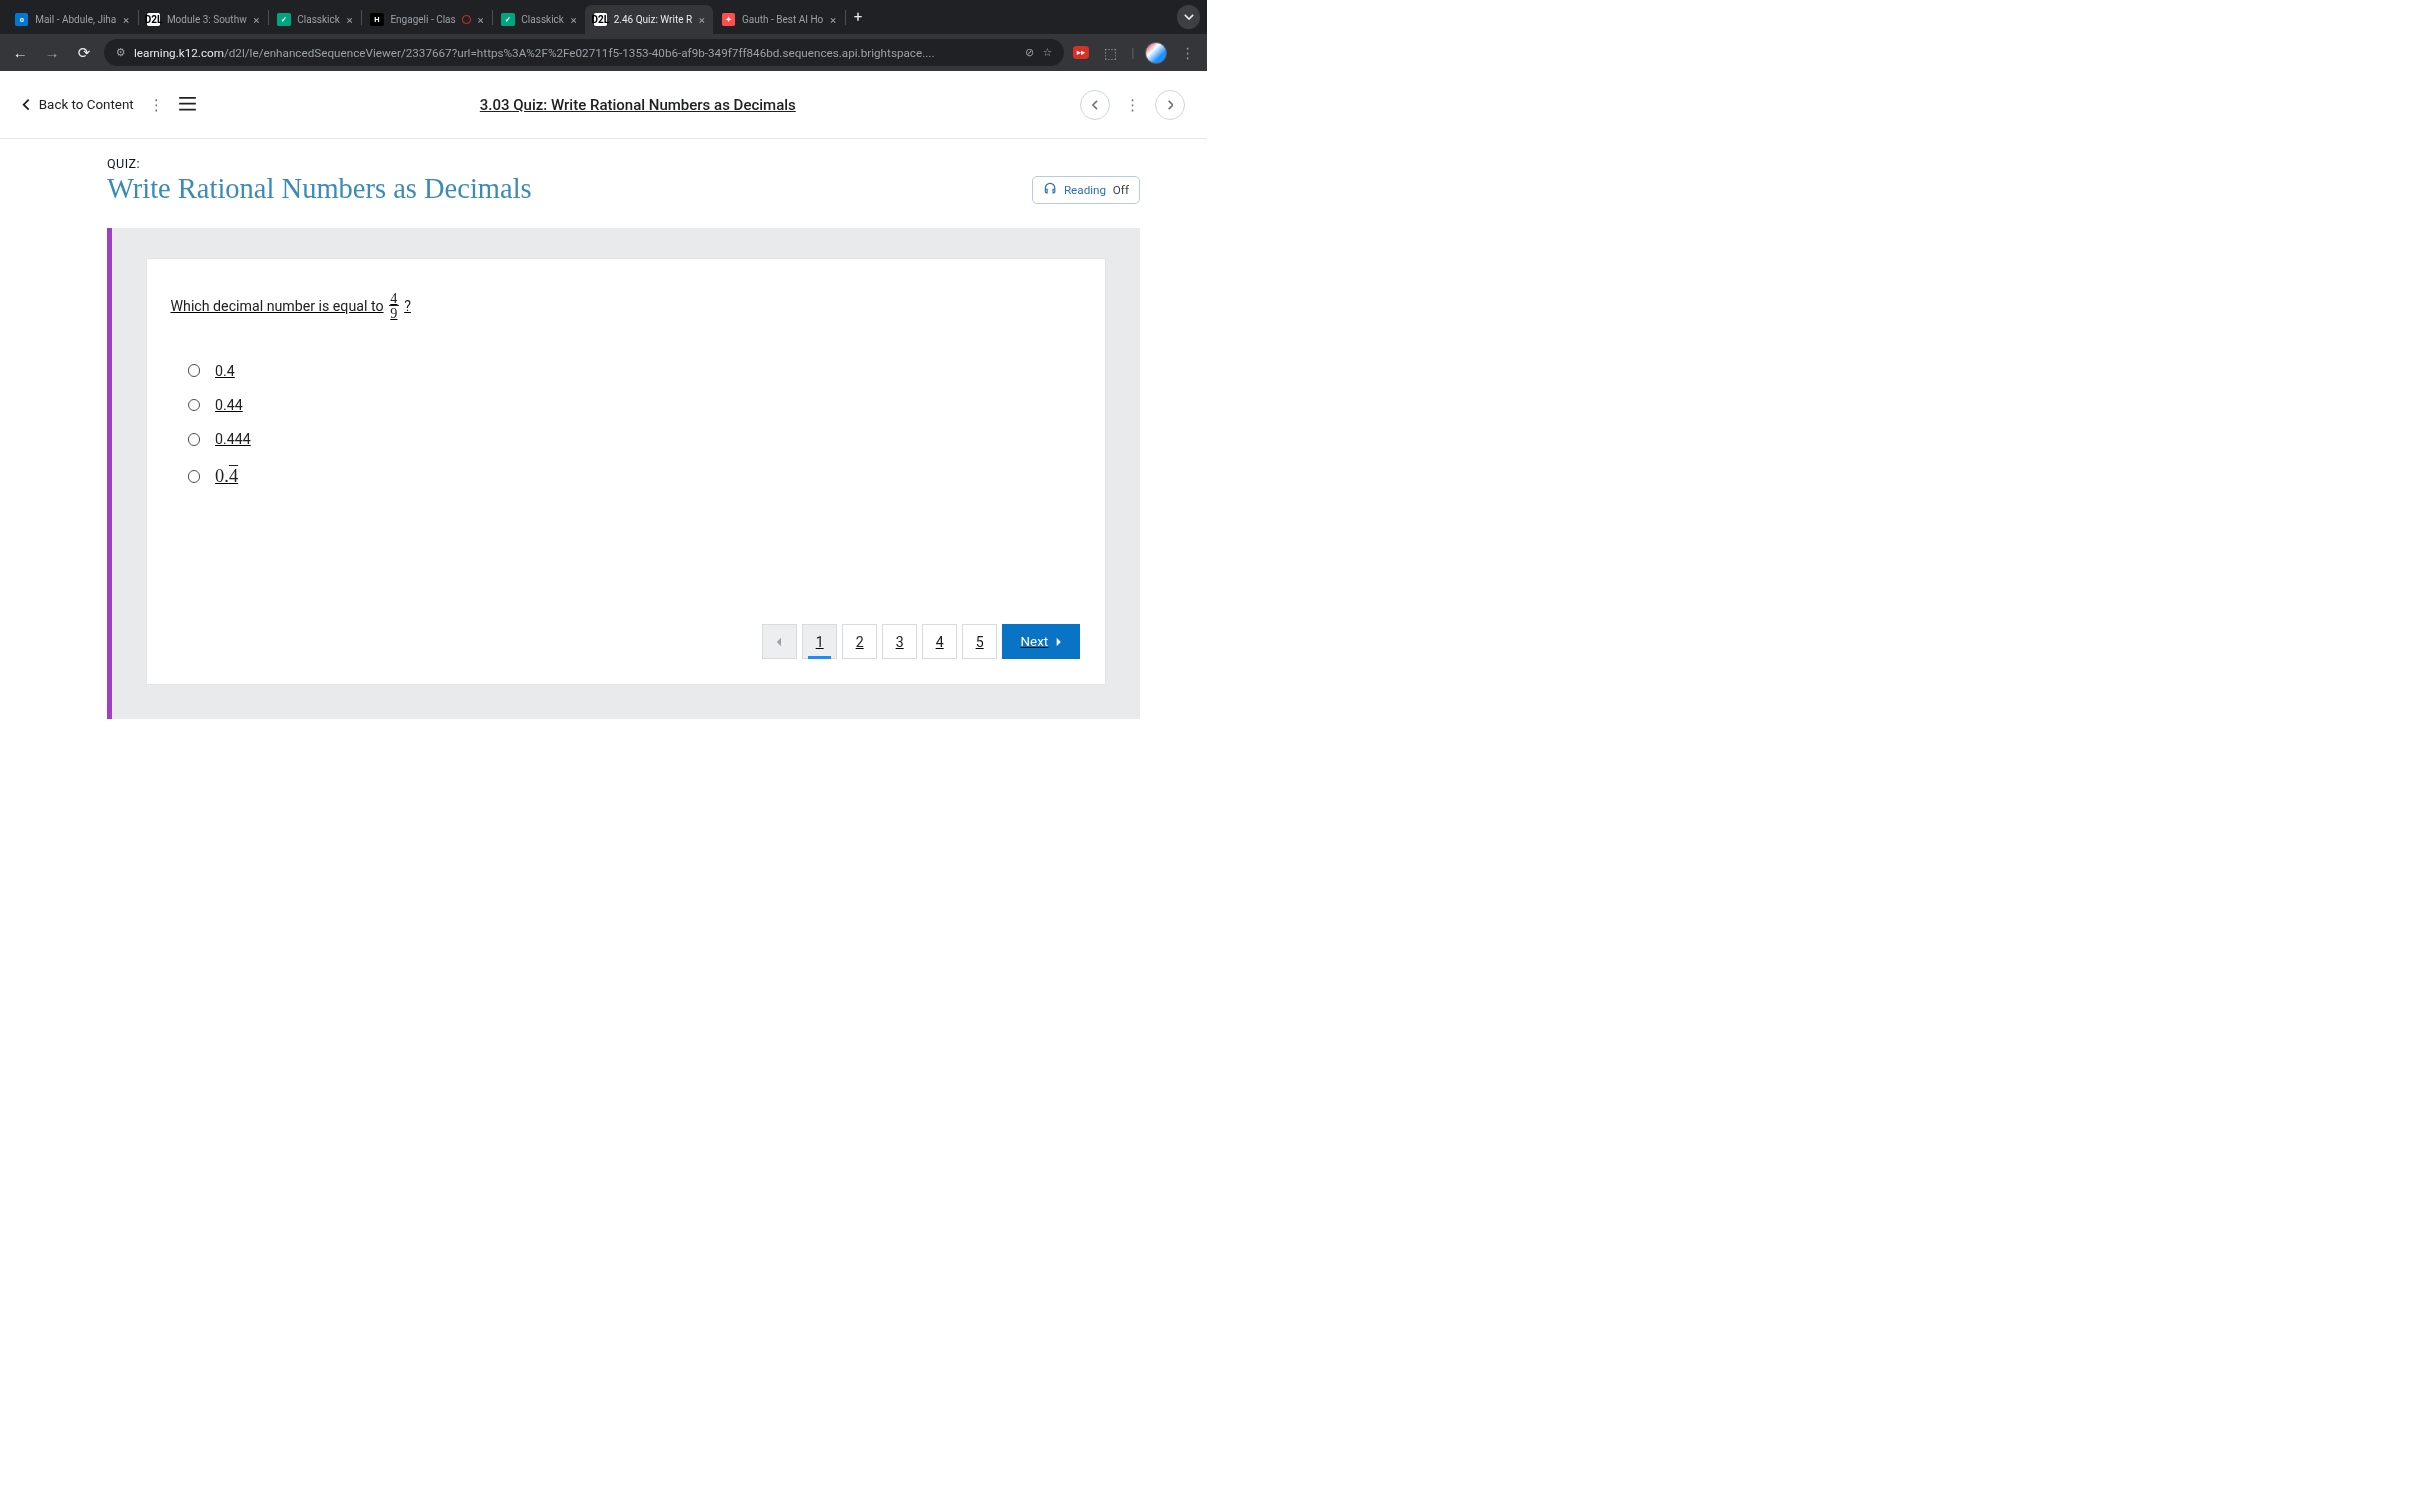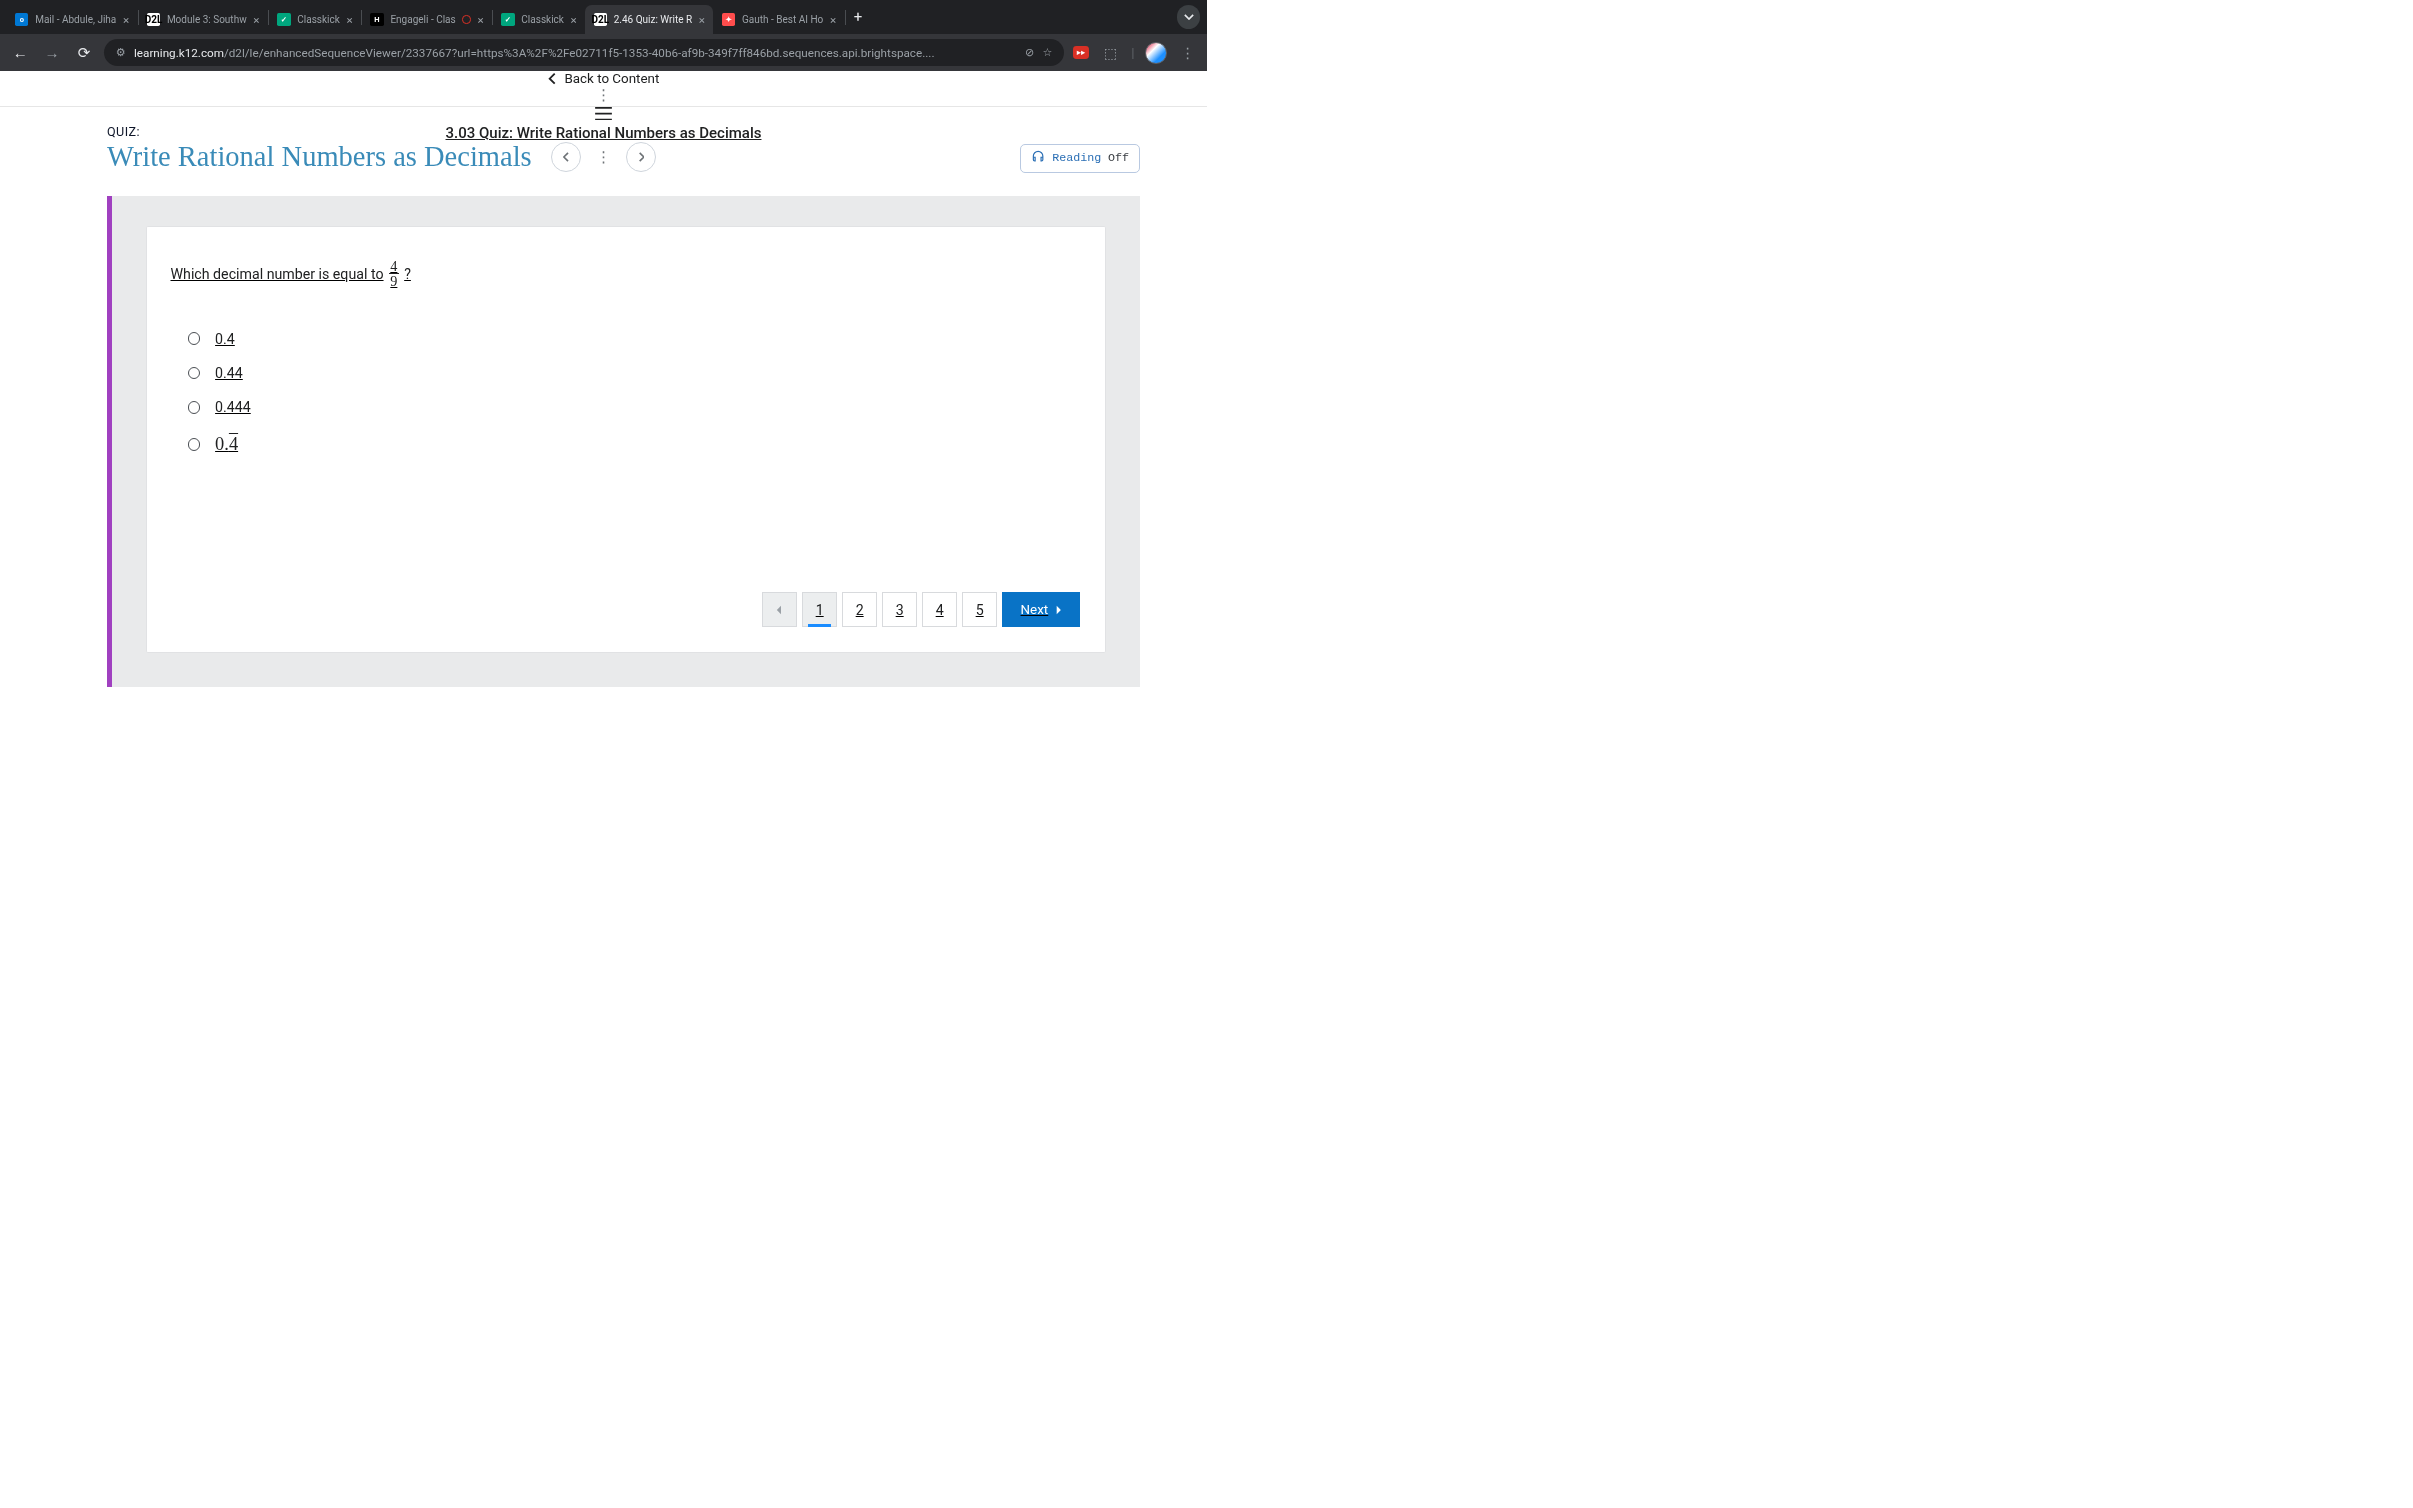--- a/index.html
+++ b/index.html
@@ -68,40 +68,39 @@
   font-size: 11.7px;
 }
 .omnibox .domain{ color:#e8eaed; }
 .omnibox-icon{ font-size:11px; }
 .toolbar-right{ display:flex; align-items:center; gap:10px; color:#e8eaed;}
 .tool-icon{ width:22px; height:22px; display:flex; align-items:center; justify-content:center; cursor:pointer; font-size:14.2px; color:#9aa0a6;}
 .badge-red{ background:#d93025; color:#fff; border-radius:3.4px; padding:0 4.2px; font-size:8.4px; height:13.4px; display:flex; align-items:center;}
 .profile{ width:22px; height:22px; border-radius:50%; background: linear-gradient(135deg,#dc143c 0%, #fff 35%, #1e90ff 70%); border:0.8px solid #5f6368;}
 
 .content-header {
-  height: 36px;
+  height: 68px;
   display: flex;
   align-items: center;
   padding: 0 22px;
   border-bottom: 0.8px solid #e6e6e6;
   background:#fff;
-  flex-direction:column;
 }
 .back-link { display:flex; align-items:center; gap:8.4px; color:#202122; font-size:13.4px; cursor:pointer;}
 .vdots{ color:#6e7377; padding:0 15px; cursor:pointer; font-size:15px;}
 .hamburger{ color:#202122; cursor:pointer; font-size:17px;}
 .header-title{ flex:1; text-align:center; color:#202122; font-size:15px; font-weight:500;text-decoration:underline;}
 .nav-circle{ width:30px; height:30px; border:1.7px solid #cfd5dc; border-radius:50%; display:flex; align-items:center; justify-content:center; color:#6e7377; cursor:pointer; font-size:13.4px;}
 .header-right{ display:flex; align-items:center; gap:11.7px;}
 
 .content-body{ background:#fff; padding: 17px 67px 0 107px; height: calc(754px - 34px - 37px - 52px); overflow:auto;}
 .quiz-label{ color:#0f172a; font-size:12.6px; letter-spacing:0.4px;}
 .quiz-title-row{ display:flex; align-items:flex-start; justify-content:space-between;gap:12px;}
 .quiz-title{ color:#3a8bb8; font-family: Georgia, 'Times New Roman', serif; font-size:28.5px; font-weight:500; margin-top:1.7px;}
-.reading-badge{ border:0.8px solid #b9c9e1; border-radius:5px; padding:4.2px 10px; display:flex; align-items:center; gap:6.7px; color:#2b6fb5; font-size:11.7px; cursor:pointer; margin-top:5px;font-family:Liberation Mono, monospace;}
+.reading-badge{ border:0.8px solid #b9c9e1; border-radius:5px; padding:4.2px 10px; display:flex; align-items:center; gap:6.7px; color:#2b6fb5; font-size:11.7px; cursor:pointer; margin-top:5px;}
 .reading-badge .off{ color:#3b3f44;}
 
 .quiz-frame{
   margin-top: 23.5px;
   background:#e9eaeb;
   border-left: 5px solid #a040c0;
   padding: 30px 34px 34px 34px;
   min-height: 486px;
   text-decoration: underline;
 }

